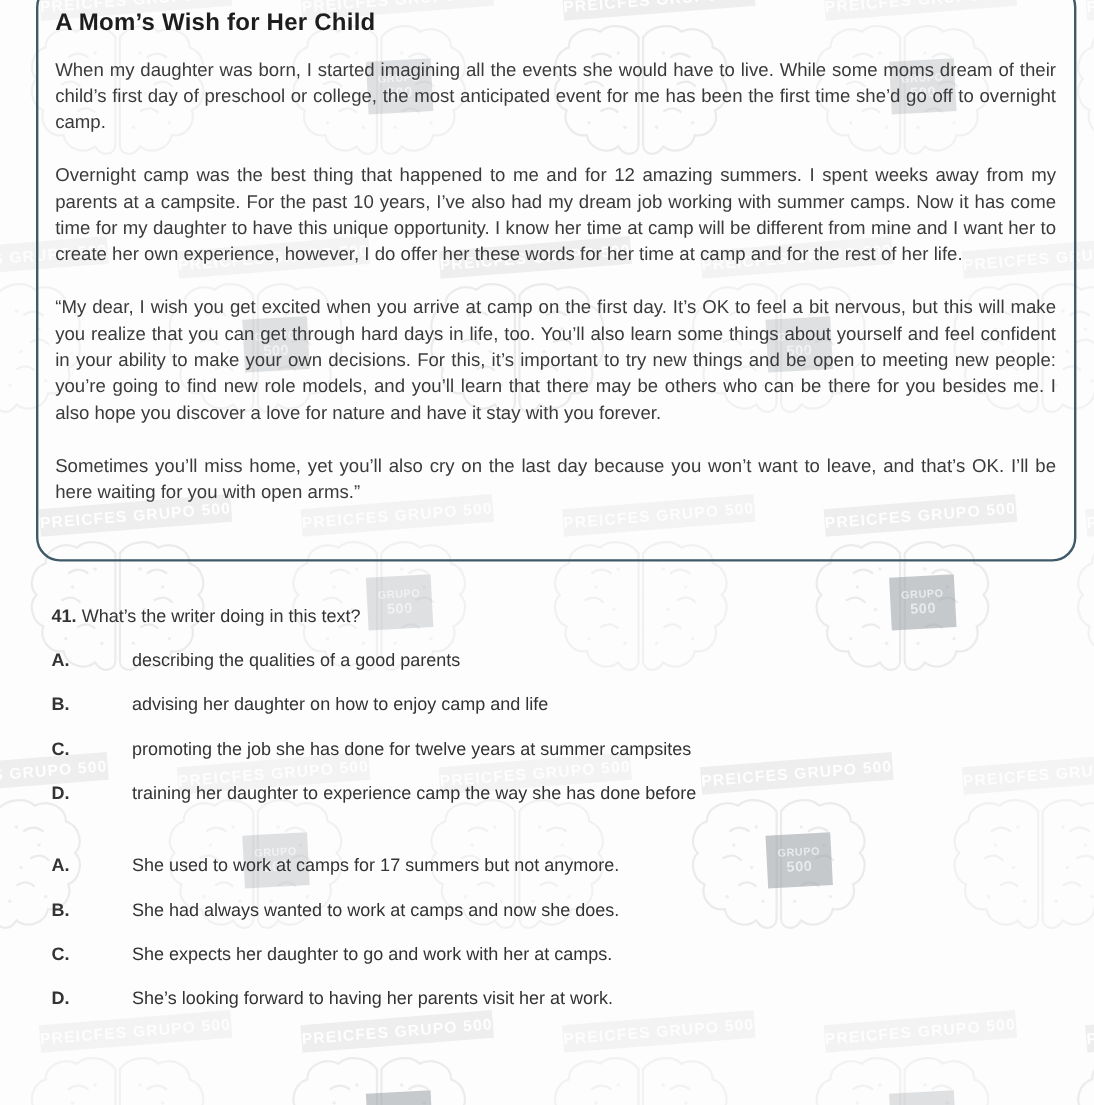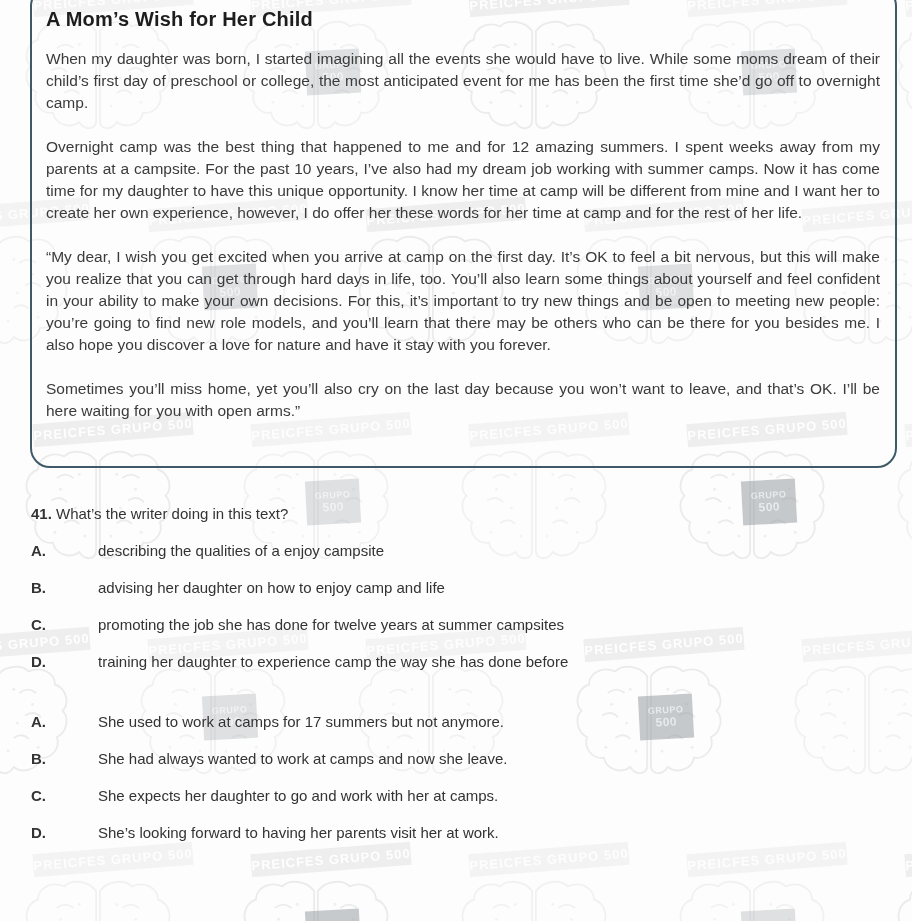--- a/index.html
+++ b/index.html
@@ -37,21 +37,21 @@
     margin:0 0 10px 0;font-size:20px;font-weight:bold;
     color:#1d1d1d;line-height:26px;letter-spacing:.2px;
   }
   .para{
     margin:16px 0 22px 0;font-size:15.5px;line-height:22px;color:#3b3b3b;
     text-align:justify;
   }
   .para.italic{}
 
   
-  .question{position:absolute;z-index:1;left:31px;width:845px;color:#333;font-size:15px;}
+  .question{position:absolute;z-index:1;left:43px;width:845px;color:#333;font-size:15px;}
   .q41{top:505px;}
   .q42{top:714px;}
   .stem{margin:0 0 20px 0;line-height:18px;}
   .qnum{font-weight:bold;}
   .option{display:flex;margin:0 0 21px 0;line-height:16px;}
   .opt-letter{font-weight:bold;width:67px;flex:0 0 67px;}
   .opt-text{flex:1;}
 </style>
 </head>
 <body>
@@ -732,21 +732,21 @@
     <p class="para italic">Sometimes you’ll miss home, yet you’ll also cry on the last day because you won’t want to leave, and that’s OK. I’ll be here waiting for you with open arms.”</p>
   </div>
 
   <div class="question q41">
     <p class="stem">
       <span class="qnum">41.</span>
       <span>What’s the writer doing in this text?</span>
     </p>
     <div class="option">
       <span class="opt-letter">A.</span>
-      <span class="opt-text">describing the qualities of a enjoy campsite</span>
+      <span class="opt-text">describing the qualities of a good parents</span>
     </div>
     <div class="option">
       <span class="opt-letter">B.</span>
       <span class="opt-text">advising her daughter on how to enjoy camp and life</span>
     </div>
     <div class="option">
       <span class="opt-letter">C.</span>
       <span class="opt-text">promoting the job she has done for twelve years at summer campsites</span>
     </div>
     <div class="option">
@@ -755,21 +755,21 @@
     </div>
   </div>
 
   <div class="question q42">
     <div class="option">
       <span class="opt-letter">A.</span>
       <span class="opt-text">She used to work at camps for 17 summers but not anymore.</span>
     </div>
     <div class="option">
       <span class="opt-letter">B.</span>
-      <span class="opt-text">She had always wanted to work at camps and now she leave.</span>
+      <span class="opt-text">She had always wanted to work at camps and now she does.</span>
     </div>
     <div class="option">
       <span class="opt-letter">C.</span>
       <span class="opt-text">She expects her daughter to go and work with her at camps.</span>
     </div>
     <div class="option">
       <span class="opt-letter">D.</span>
       <span class="opt-text">She’s looking forward to having her parents visit her at work.</span>
     </div>
   </div>

